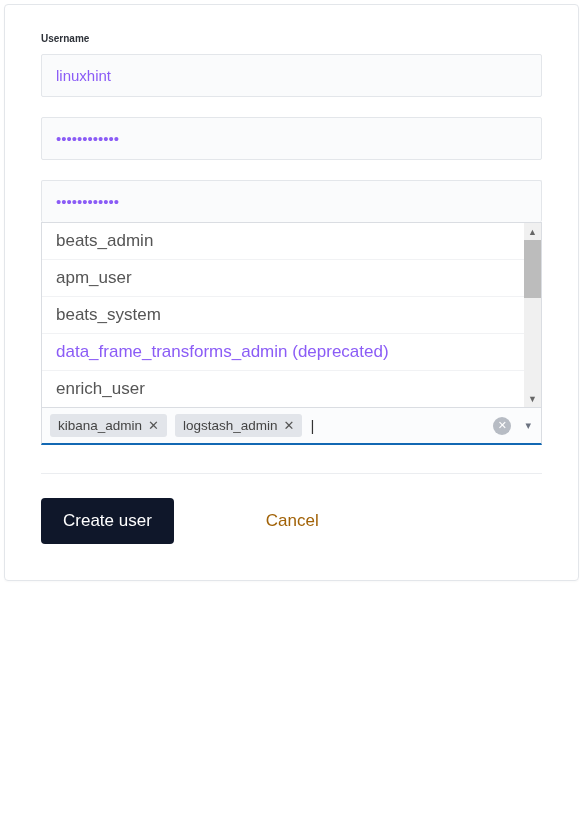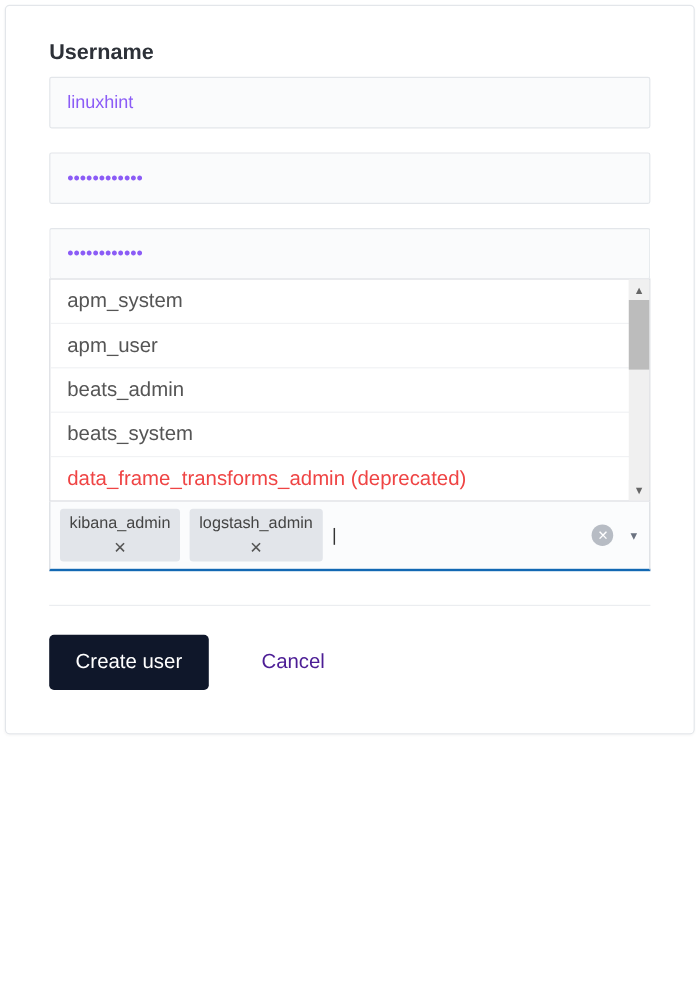--- a/index.html
+++ b/index.html
@@ -16,21 +16,21 @@
       padding: 28px 36px 36px 36px;
       box-shadow: 0 1px 2px rgba(0,0,0,0.03);
     }
     .title {
       font-size: 30px;
       font-weight: 400;
       color: #2d3138;
       margin-bottom: 28px;
     }
     .field-label {
-      font-size: 18px;
+      font-size: 10px;
       font-weight: 600;
       color: #2d3138;
       margin-bottom: 10px;
       display: block;
     }
     .text-input {
       width: 100%;
       border: 1px solid #e3e6ea;
       background: #fafbfc;
       padding: 12px 14px;
@@ -54,21 +54,21 @@
       position: relative;
     }
     .option {
       padding: 8px 14px;
       font-size: 17px;
       color: #555;
       border-bottom: 1px solid #f1f2f4;
       cursor: pointer;
     }
     .option:last-child { border-bottom: none; }
-    .option.deprecated { color: #ef4444; }
+    .option.deprecated { color: #8b5cf6; }
     .scroll-track {
       position: absolute;
       right: 0;
       top: 0;
       bottom: 0;
       width: 17px;
       background: #f0f0f0;
     }
     .scroll-up, .scroll-down {
       position: absolute;
@@ -105,21 +105,20 @@
     }
     .tag {
       background: #e2e5ea;
       border-radius: 3px;
       padding: 4px 8px;
       font-size: 13.5px;
       color: #444;
       display: inline-flex;
       align-items: center;
       gap: 6px;
-      flex-direction: column;
     }
     .tag-x { font-size: 13px; color: #555; cursor: pointer; }
     .combo-cursor {
       color: #333;
       font-size: 15px;
       flex: 1;
     }
     .clear-btn {
       width: 18px;
       height: 18px;
@@ -154,44 +153,45 @@
       color: #fff;
       border: none;
       padding: 13px 22px;
       font-size: 17px;
       border-radius: 4px;
       cursor: pointer;
     }
     .link-btn {
       background: none;
       border: none;
-      color: #4c1d95;
+      color: #a16207;
       font-size: 17px;
       cursor: pointer;
+      margin-left: 48px;
     }
   </style>
 </head>
 <body>
 
 <div class="card">
 
   <label class="field-label">Username</label>
   <input class="text-input" type="text" value="linuxhint" style="">
 
   <input class="text-input" type="text" value="••••••••••••" style="">
 
   <input class="text-input confirm" type="text" value="••••••••••••" style="">
 
   <div class="dropdown">
     <div class="dropdown-inner" id="options-container">
-        <div class="option">apm_system</div>
+        <div class="option">beats_admin</div>
         <div class="option">apm_user</div>
-        <div class="option">beats_admin</div>
         <div class="option">beats_system</div>
         <div class="option deprecated">data_frame_transforms_admin (deprecated)</div>
+        <div class="option">enrich_user</div>
       </div>
     <div class="scroll-track">
       <div class="scroll-up">▲</div>
       <div class="scroll-thumb"></div>
       <div class="scroll-down">▼</div>
     </div>
   </div>
 
   <div class="combo-row" id="tags-container">
     <span class="tag">

